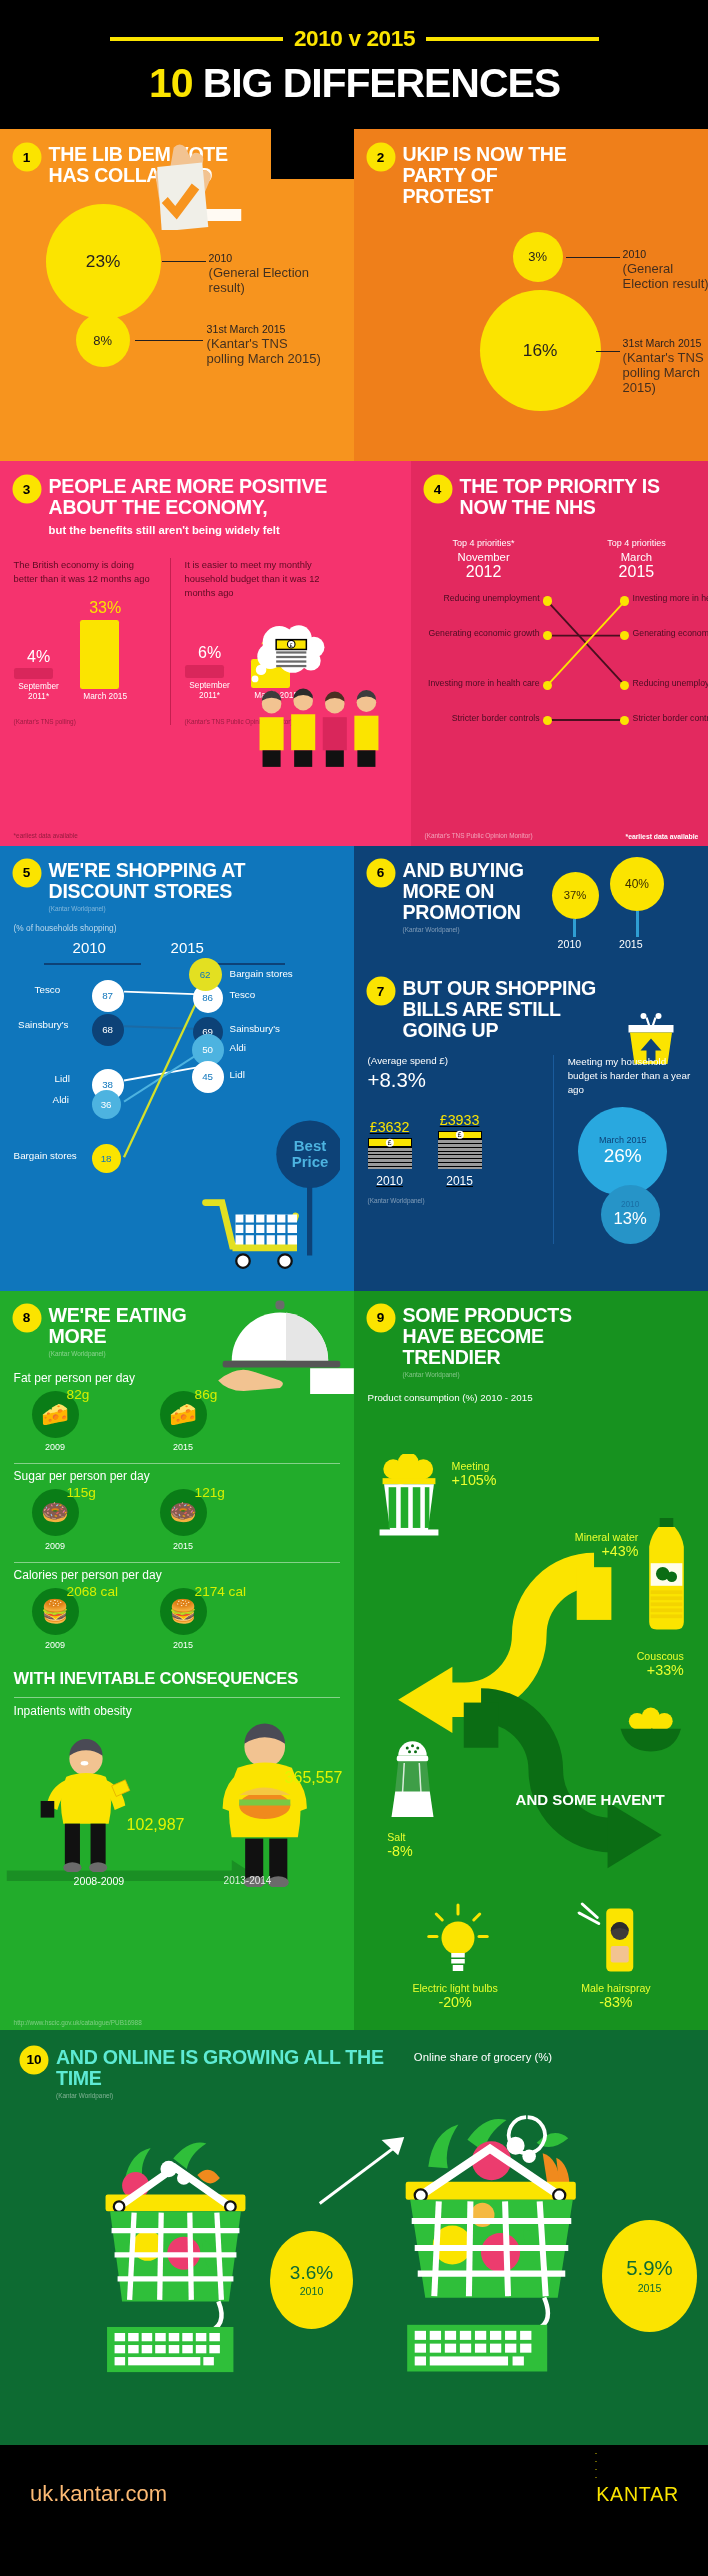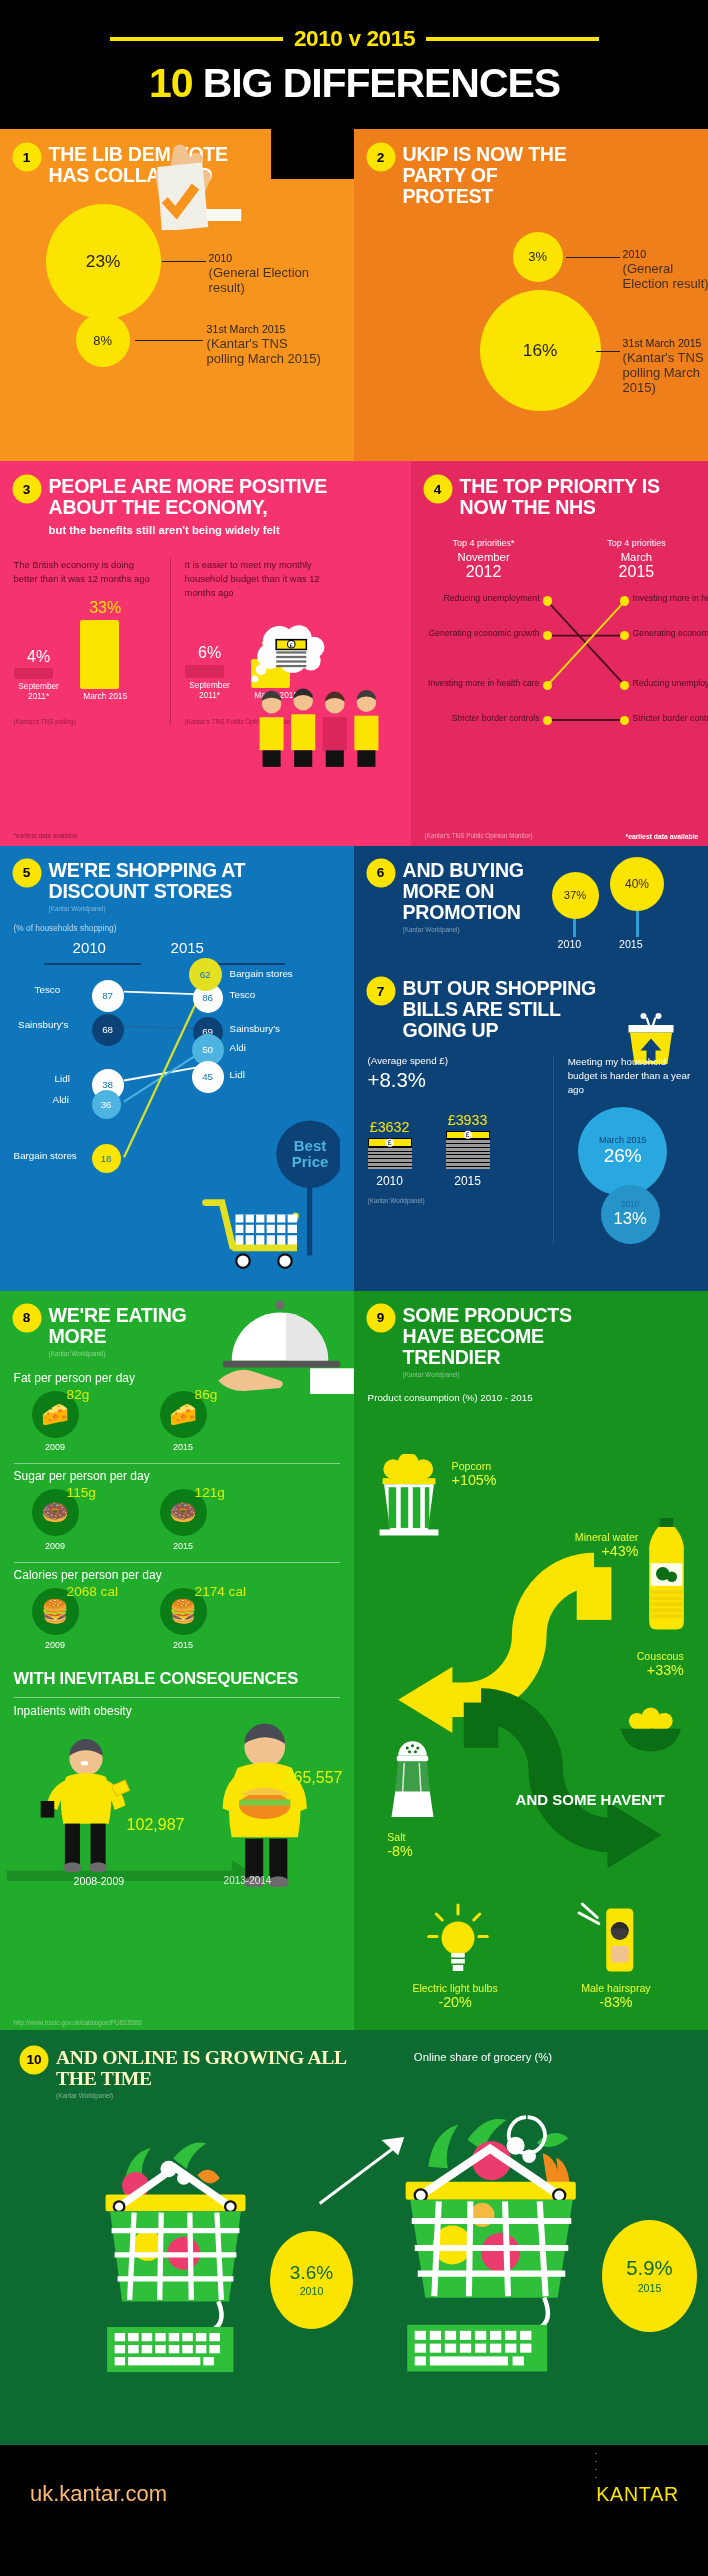--- a/index.html
+++ b/index.html
@@ -457,21 +457,21 @@
             <path d="M12,30 h56 l-6,42 h-44z" fill="#fbe400"></path>
             <path d="M40,38 l14,16 h-8 v14 h-12 v-14 h-8z" fill="#0d4277"></path>
           </svg>
         </div>
 
         <div style="display:flex;margin-top:13.6px;">
           <div style="width:173px;">
             <div style="color:#fff;font-size:9.8px;">(Average spend £)</div>
             <div style="color:#fff;font-size:20.4px;margin-top:3px;">+8.3%</div>
 
-            <div style="display:flex;gap:34px;margin-top:19.6px;align-items:flex-end;">
+            <div style="display:flex;gap:26px;margin-top:19.6px;align-items:flex-end;text-decoration:underline;">
               <div style="text-align:center;">
                 <div style="color:#fbe400;font-size:14.3px;margin-bottom:3px;">£3632</div>
                 <div class="cash">
                   <div class="band"></div>
                   <div class="stack"></div>
                     <div class="stack"></div>
                     <div class="stack"></div>
                   <div class="stack"></div>
                     <div class="stack"></div>
                     <div class="stack"></div>
@@ -674,21 +674,21 @@
             <g fill="#22ac2b">
               <rect x="18" y="44" width="10" height="54"></rect>
                 <rect x="34" y="44" width="10" height="54"></rect>
               <rect x="50" y="44" width="10" height="54"></rect>
                 <rect x="66" y="44" width="6" height="54"></rect>
             </g>
             <rect x="6" y="100" width="78" height="8" fill="#fff"></rect>
           </svg>
         </div>
         <div class="prod" style="left:84px;top:48px;">
-          <span>Popcorn</span>
+          <span>Meeting</span>
           <b>+105%</b>
         </div>
 
         <div style="position:absolute;right:4.5px;top:106px;">
           <svg width="47" height="113" viewBox="0 0 62 150">
             <rect x="22" y="0" width="18" height="12" fill="#0b6d14"></rect>
             <path d="M20,12 h22 q10,12 12,26 v100 q0,10 -10,10 h-26 q-10,0 -10,-10 v-100 q2,-14 12,-26z" fill="#fbe400"></path>
             <rect x="10" y="60" width="42" height="30" fill="#fff" opacity=".92"></rect>
             <g fill="#0b6d14">
                 <circle cx="26" cy="74" r="9"></circle>
@@ -789,21 +789,21 @@
         </div>
       </div>
     </div>
   </div>
 
   <div class="panel p-dgreen" style="width:709px;height:415px;padding:16.6px 21px;">
     <div style="display:flex;justify-content:space-between;align-items:flex-start;">
       <div class="head">
         <div class="badge">10</div>
         <div>
-          <h2 style="color:#fef9c3;max-width:332px;font-family:Liberation Serif, serif;">AND ONLINE IS GROWING ALL THE TIME</h2>
+          <h2 style="color:#5eead4;max-width:332px;">AND ONLINE IS GROWING ALL THE TIME</h2>
           <div class="src" style="margin-top:3px;">(Kantar Worldpanel)</div>
         </div>
       </div>
       <div style="color:#fff;font-size:11.3px;margin-top:4.5px;margin-right:136px;">Online share of grocery (%)</div>
     </div>
 
     <div style="position:relative;height:317px;margin-top:10.6px;">
 
       <svg width="106" height="83" style="position:absolute;left:294px;top:18px;" viewBox="0 0 140 110">
         <path d="M6,100 l104,-78" stroke="#fff" stroke-width="4"></path>

